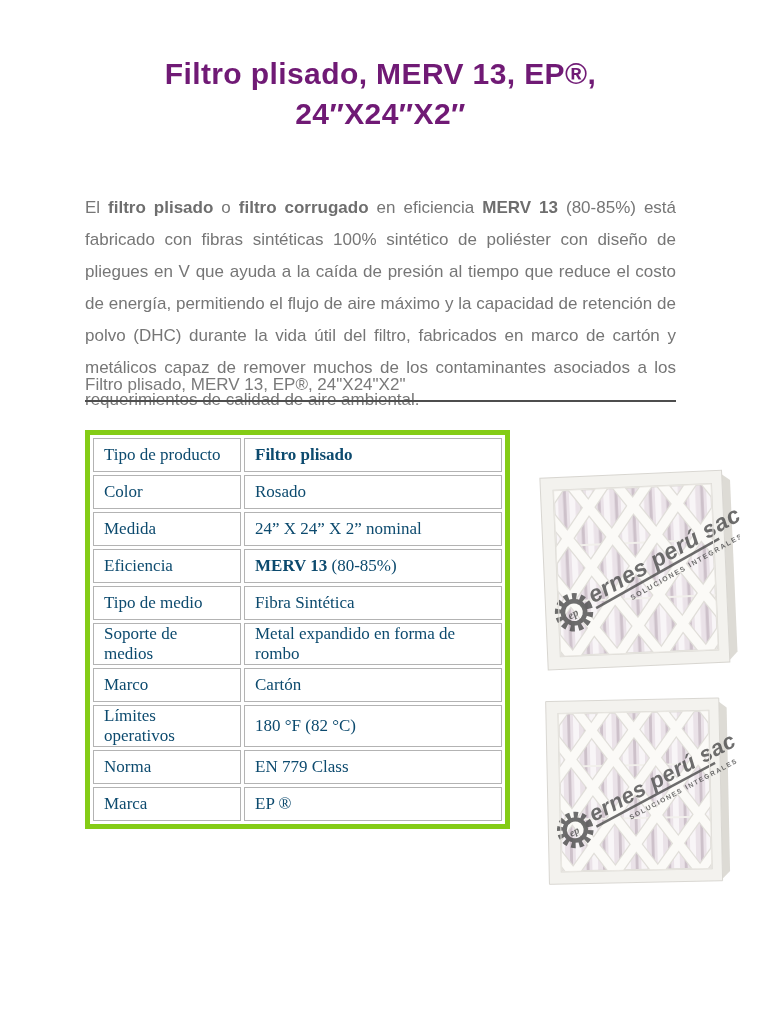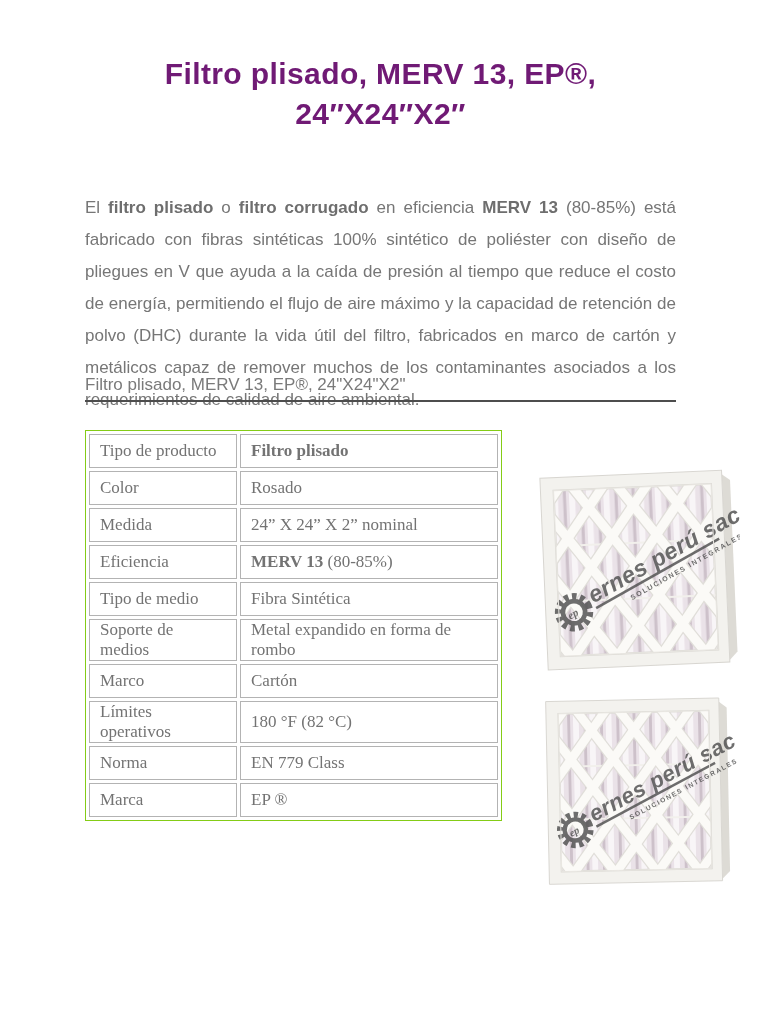--- a/index.html
+++ b/index.html
@@ -29,22 +29,22 @@
     font-size:17px; color:#7a7a7a;
   }
   .rule {
     position:absolute; top:400px; left:85px; width:591px; height:2px;
     background:#4d4d4d;
   }
 
   .spec-table {
     position:absolute; top:430px; left:85px;
     border-collapse:separate; border-spacing:3px;
-    border:1px solid #84cc16; background:#ffffff;
-    font-family:"Liberation Serif", serif; font-size:17px; color:#737373;
+    border:5px solid #84cc16; background:#ffffff;
+    font-family:"Liberation Serif", serif; font-size:17px; color:#0c4a6e;
   }
   .spec-table td {
     border:1px solid #b3b3b3; height:34px; padding:0 10px;
     vertical-align:middle; background:#ffffff;
   }
   .spec-table td.label-cell { width:148px; }
   .spec-table td.value-cell { width:258px; }
   .spec-table b { font-weight:bold; }
 
   .filter-photo { position:absolute; }

